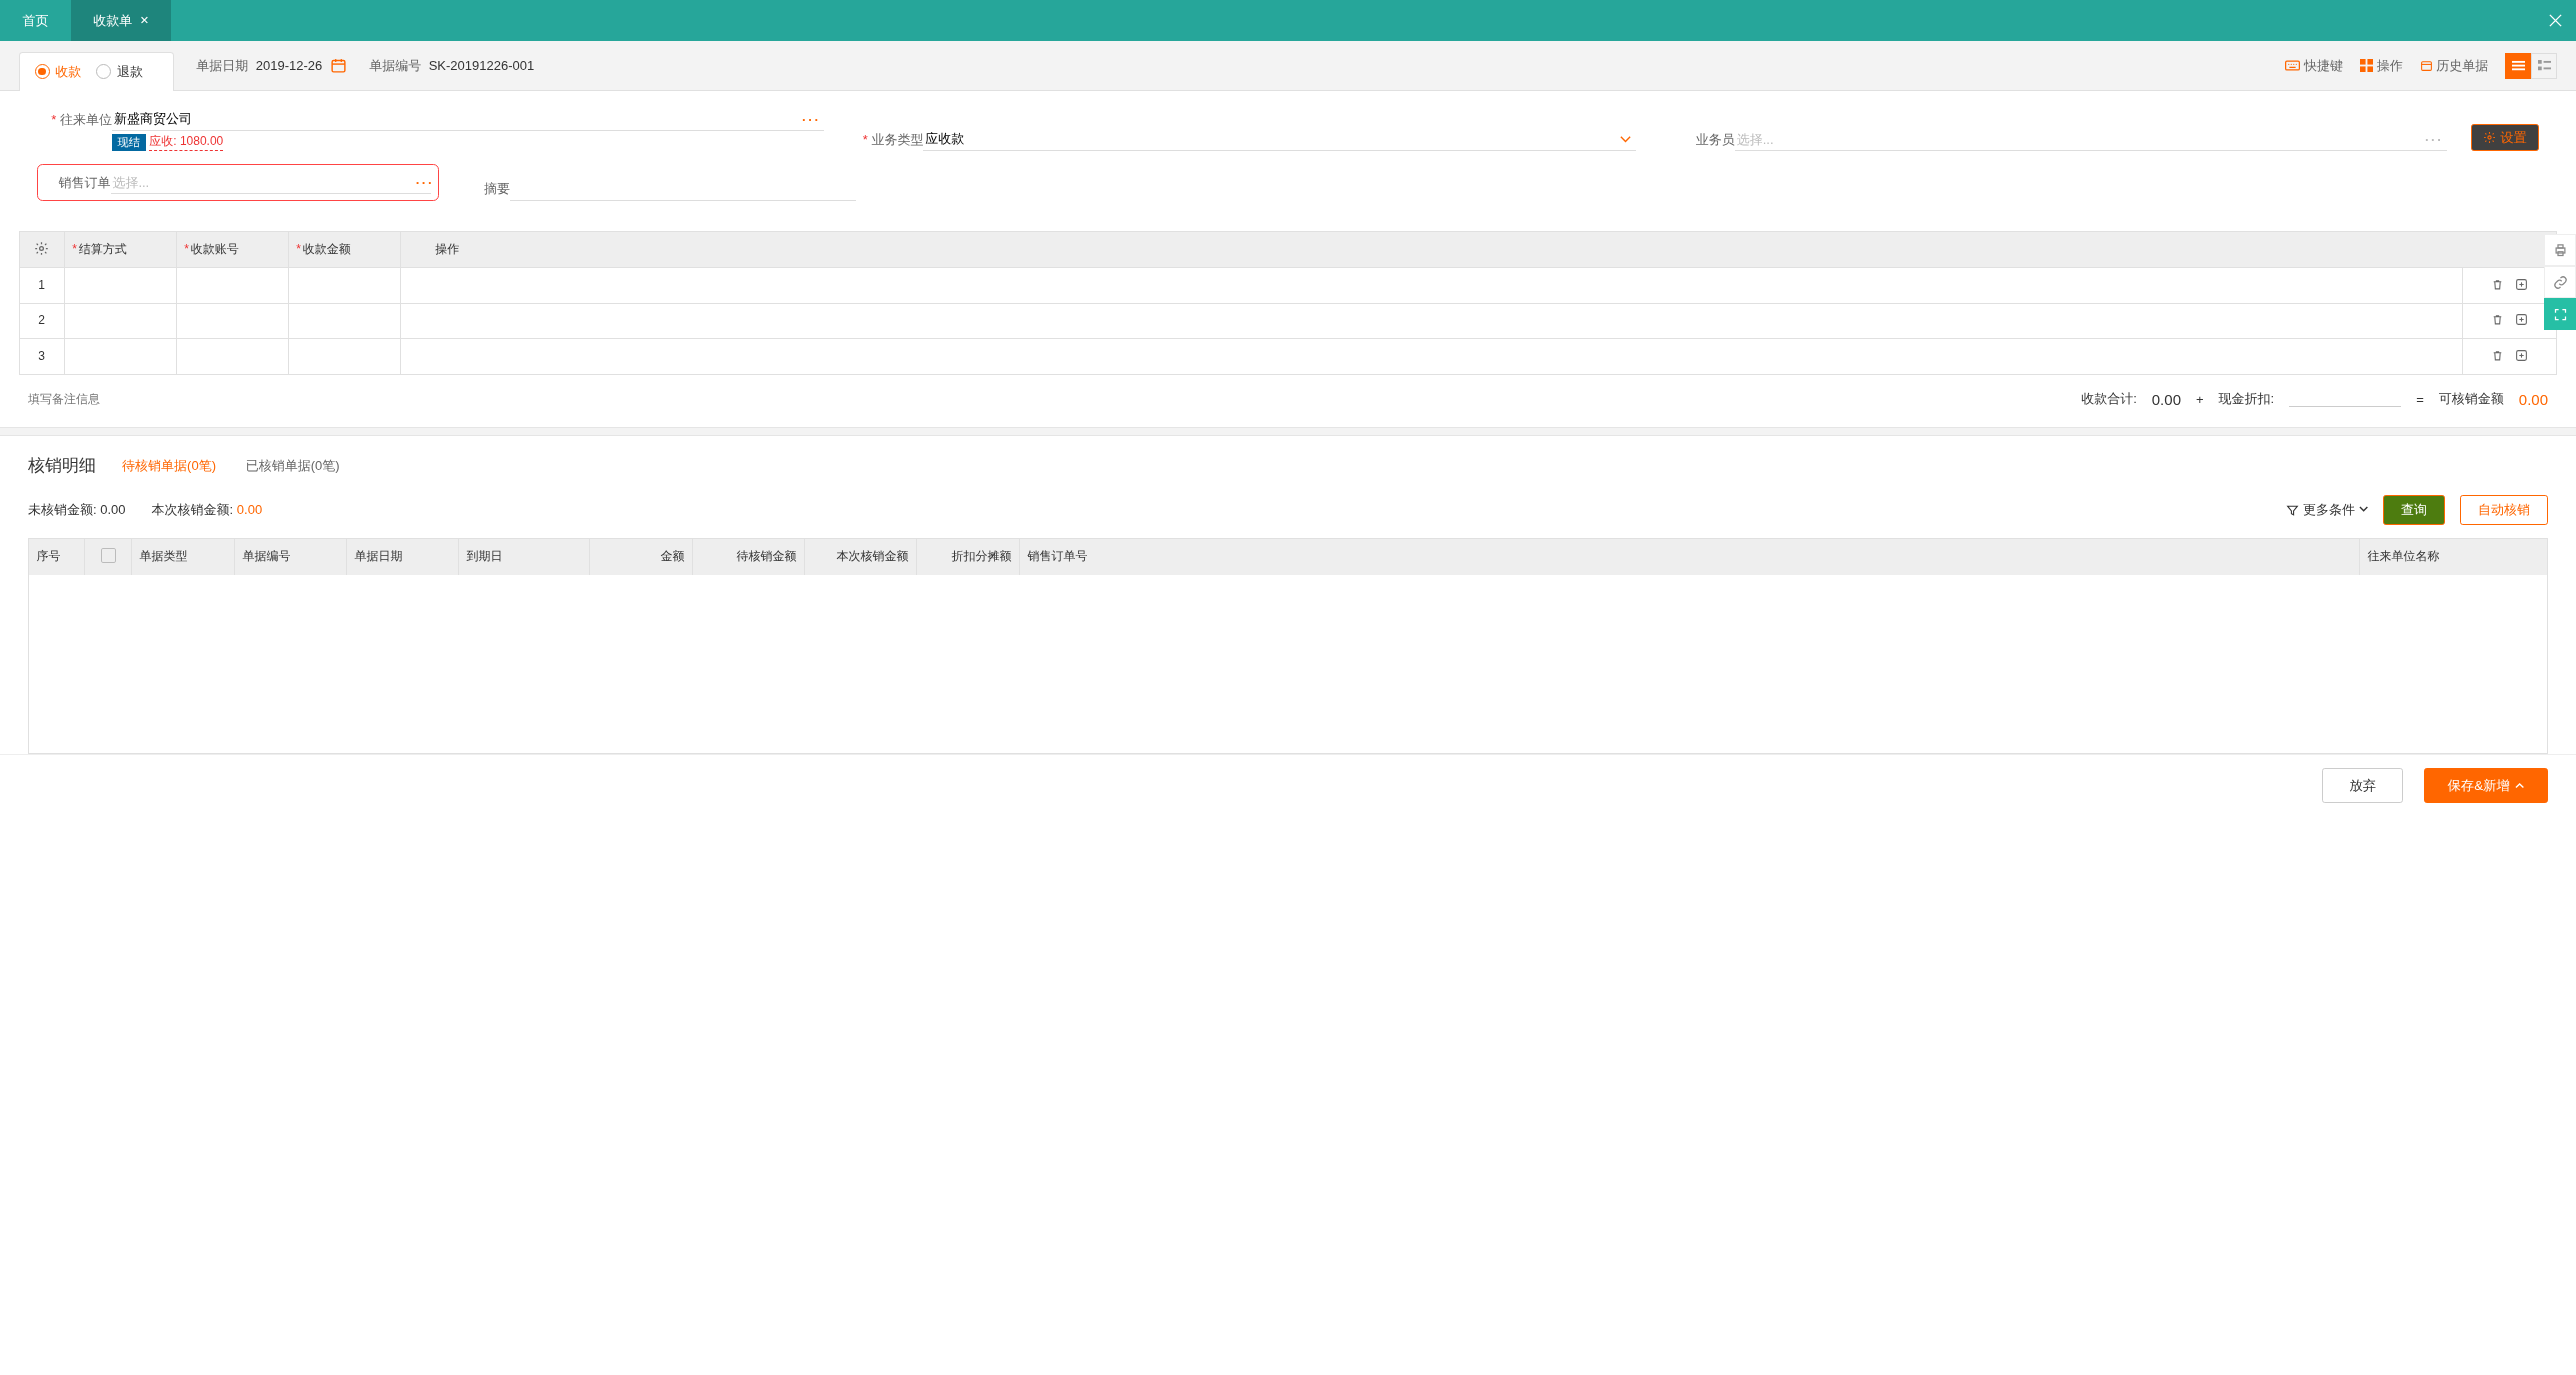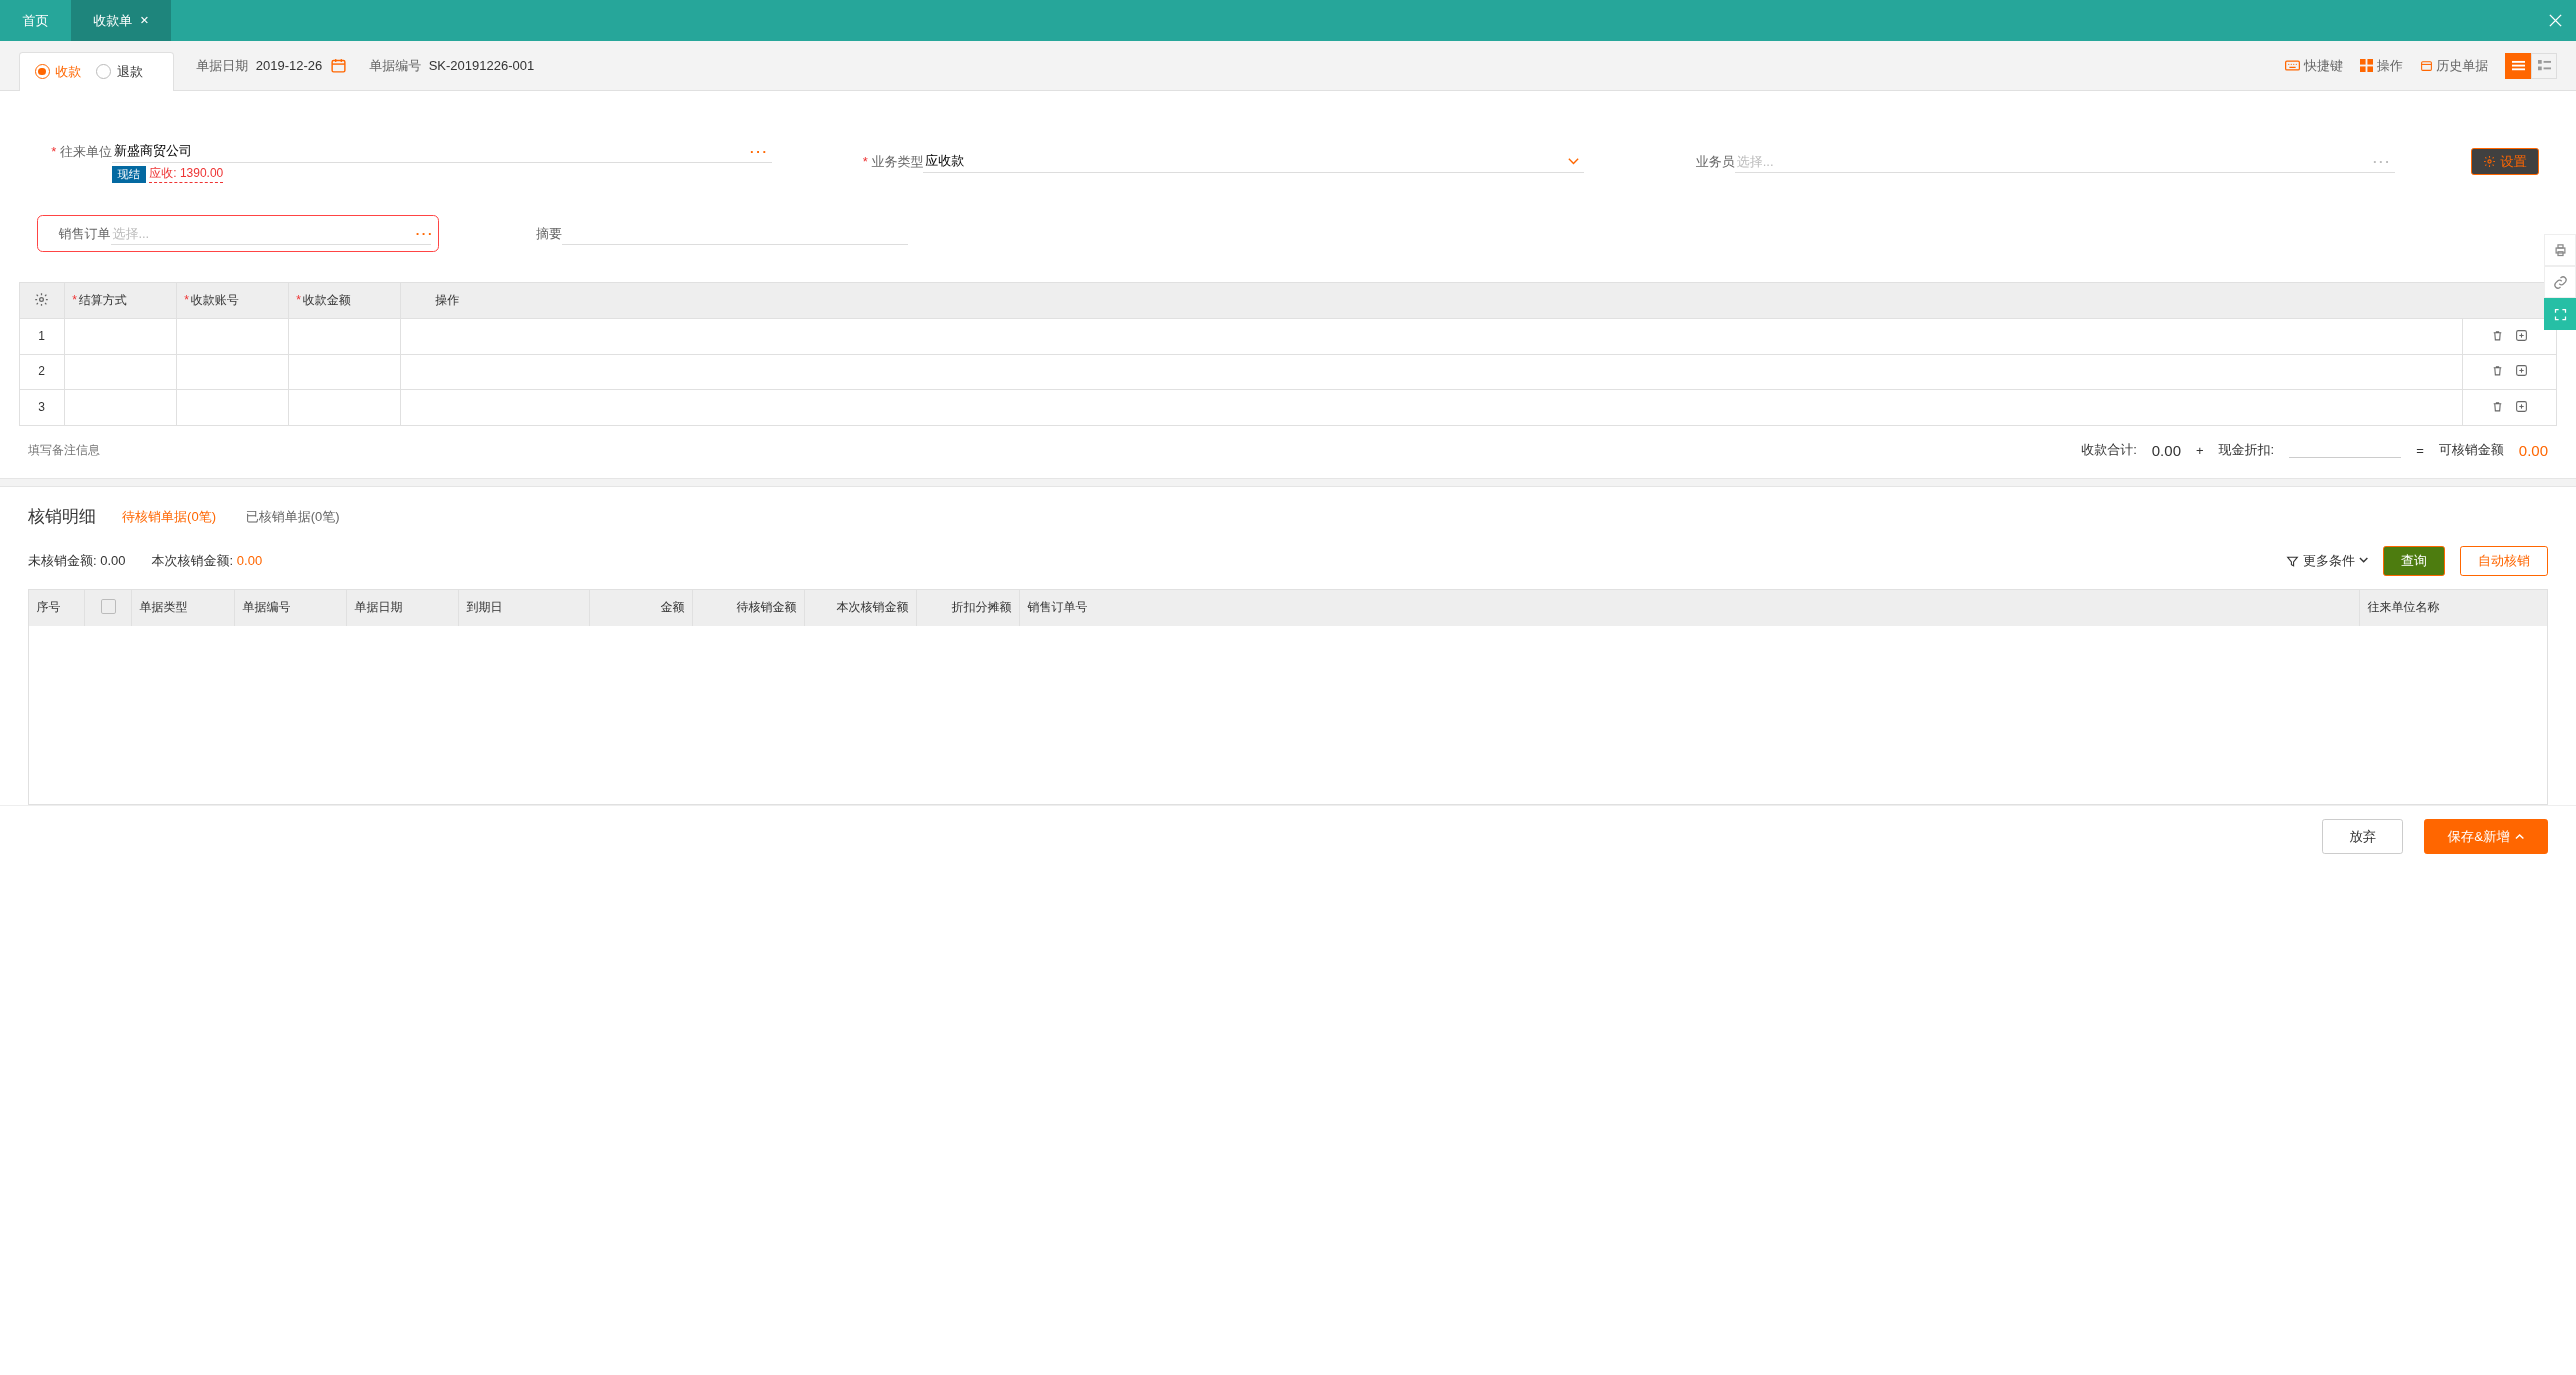--- a/index.html
+++ b/index.html
@@ -26,21 +26,21 @@
 .cal-icon svg { fill: #f60; }
 .tb-right { margin-left: auto; display: flex; align-items: center; gap: 17px; }
 .tb-link { color: #666; display: flex; align-items: center; gap: 3.7px; cursor: pointer; }
 .tb-link .ic { color: #f60; }
 .view-toggle { display: flex; }
 .vt-btn { width: 26px; height: 26px; display:flex; align-items:center; justify-content:center; border:0.9px solid #ddd; cursor:pointer; }
 .vt-btn.active { background:#f60; border-color:#f60; color:#fff; }
 
 
 .form-area { padding: 17px 37px 9.3px; }
-.form-row { display:flex; align-items:center; gap: 76px; margin-bottom:13px;margin-top:32px; }
+.form-row { display:flex; align-items:flex-end; gap: 24px; margin-bottom:13px; }
 .ff { display:flex; align-items:center; flex:1; position:relative; }
 .ff-label { width:75px; text-align:right; color:#666; }
 .req::before { content:"*"; color:#e33; margin-right:3.7px; }
 .ff-input { flex:1; border:none; border-bottom:0.9px solid #ddd; padding:3.7px 1.9px; font-size:13px; outline:none; }
 .ff-input::placeholder { color:#bbb; }
 .ff-more { position:absolute; right:3.7px; color:#f60; cursor:pointer; letter-spacing:1.9px; font-weight:bold; }
 .ff-caret { position:absolute; right:3.7px; color:#f60; cursor:pointer; }
 .badge-row { display:flex; align-items:center; margin-left:75px; margin-top:1.9px; gap:3.7px; }
 .badge { background:#0369a1; color:#fff; font-size:11.2px; padding:0.9px 5.6px; }
 .recv { color:#e33; font-size:12px; border-bottom:0.9px dashed #e33; }
@@ -219,21 +219,21 @@
 <div class="form-area">
   <div class="form-row">
     <div style="flex:1;">
       <div class="ff">
         <span class="ff-label req">往来单位</span>
         <input class="ff-input" value="新盛商贸公司" style="">
         <span class="ff-more">···</span>
       </div>
       <div class="badge-row">
         <span class="badge">现结</span>
-        <span class="recv">应收: 1390.00</span>
+        <span class="recv">应收: 1080.00</span>
       </div>
     </div>
     <div class="ff" style="flex:1;">
       <span class="ff-label req">业务类型</span>
       <input class="ff-input" value="应收款" style="">
       <span class="ff-caret">
         <svg width="13" height="9.3" viewBox="0 0 14 10">
             <path d="M2 2 L7 7 L12 2" fill="none" stroke="#f60" stroke-width="1.5"></path>
           </svg>
       </span>

